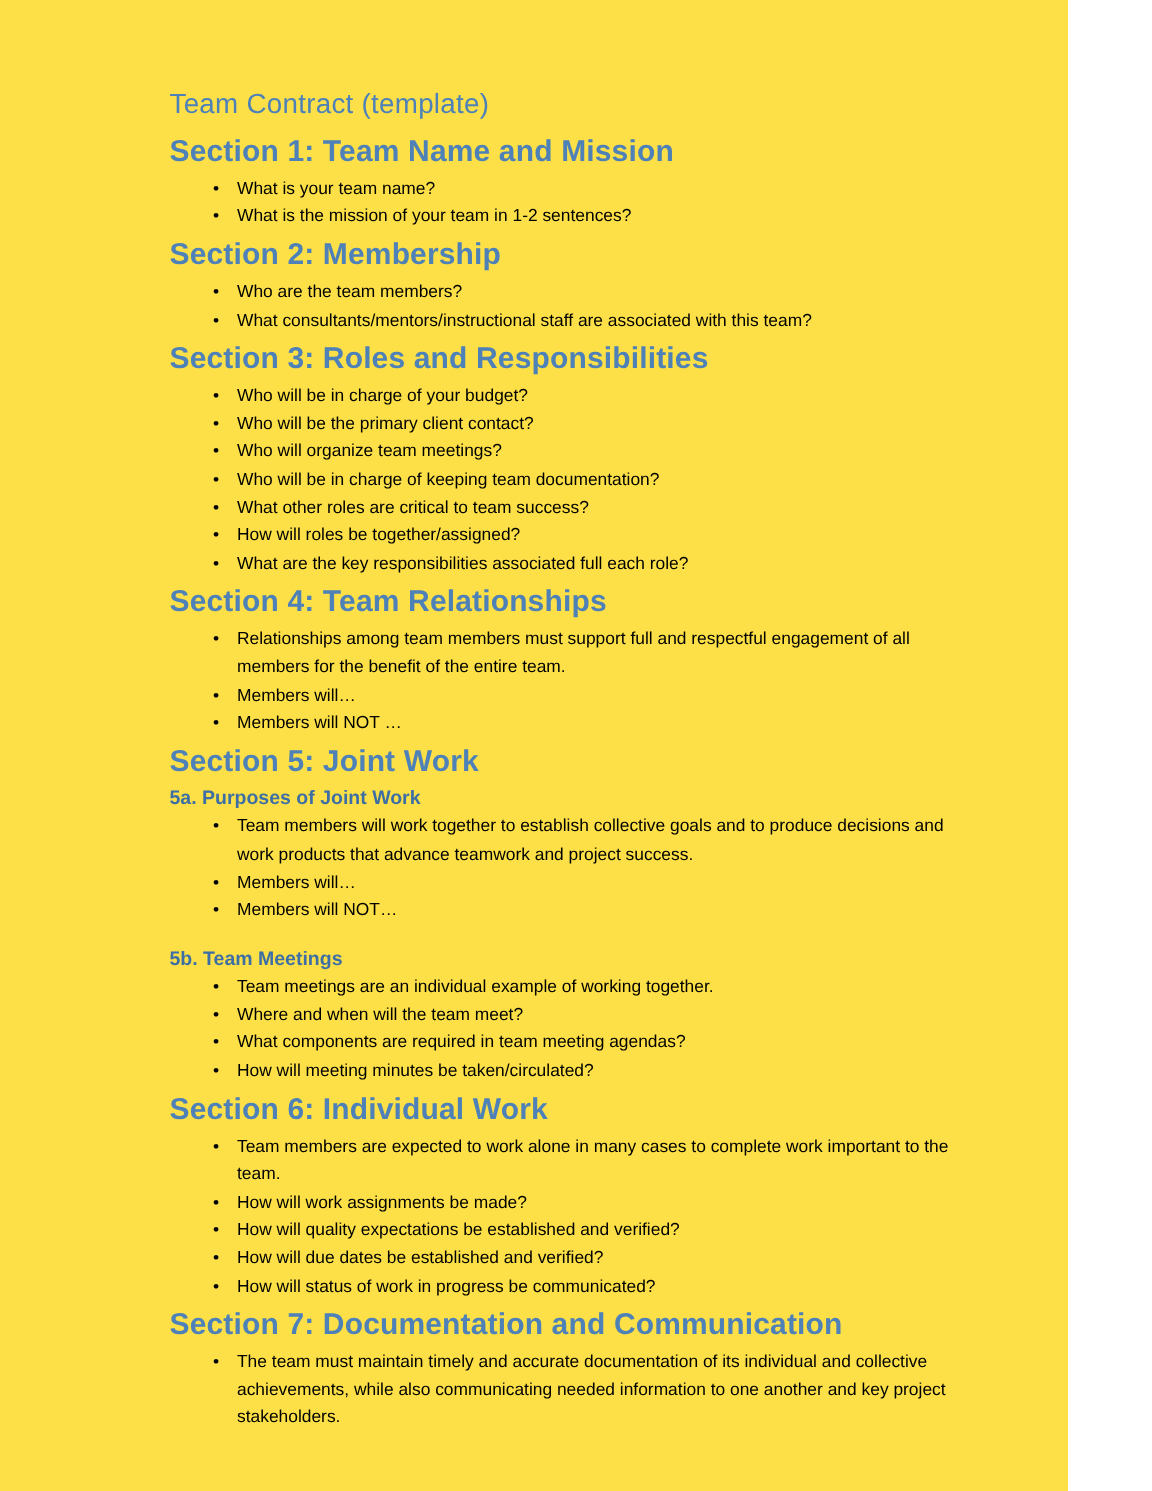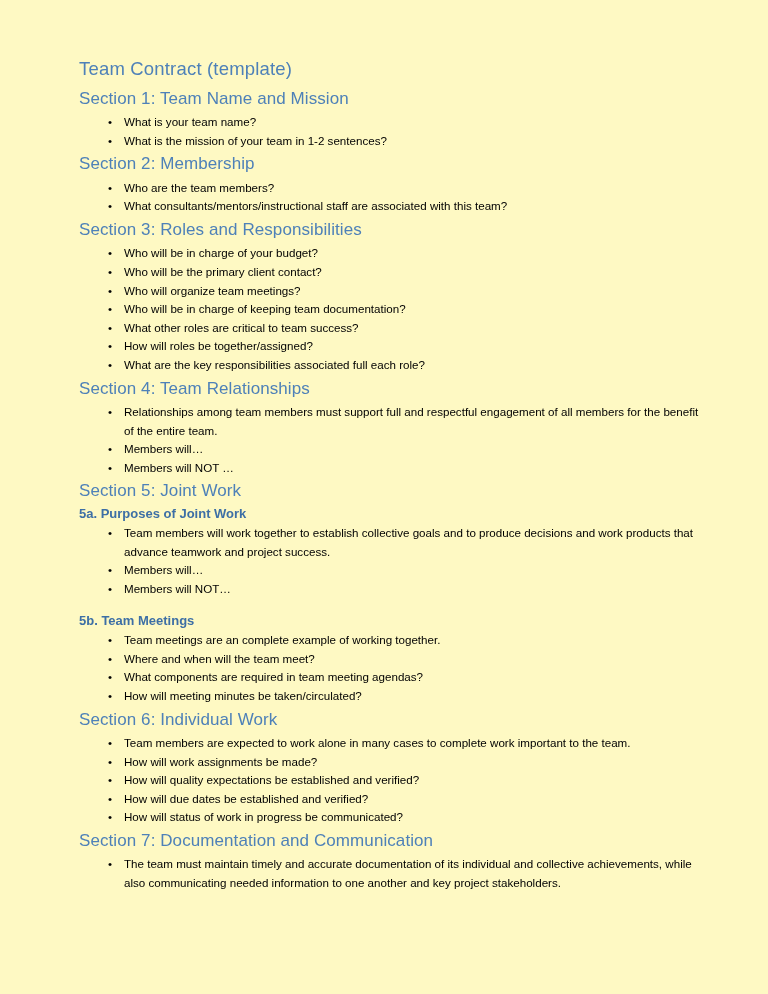--- a/index.html
+++ b/index.html
@@ -10,43 +10,43 @@
   }
   body {
     width: 768px;
     height: 994px;
     font-family: "Liberation Sans", "DejaVu Sans", sans-serif;
     color: #000000;
     -webkit-font-smoothing: antialiased;
   }
   .page {
     position: relative;
-    width: 768px;
+    width: 712px;
     height: 994px;
-    background: #fef9c3;
+    background: #fde047;
     box-sizing: border-box;
-    padding: 58px 62px 0 79px;
+    padding: 58px 62px 0 113px;
     overflow: hidden;
   }
   .doc-title {
     font-size: 18.5px;
     line-height: 1.18;
     color: #4E81B8;
     font-weight: normal;
     margin: 0 0 9px 0;
     letter-spacing: 0.01em;
   }
   .section {
     margin: 0;
   }
   .section-heading {
-    font-size: 17px;
+    font-size: 20px;
     line-height: 1.2;
     color: #4E81B8;
-    font-weight: normal;
+    font-weight: bold;
     margin: 0 0 4px 0;
     letter-spacing: 0.005em;
   }
   .sub-heading {
     font-size: 13px;
     line-height: 1.2;
     color: #3D6FA5;
     font-weight: bold;
     margin: 0 0 3px 0;
   }
@@ -186,21 +186,21 @@
               <span class="bullet-dot">•</span>
               <span class="bullet-text">Members will NOT…</span>
             </li>
           </ul>
         </div>
         <div class="subsection">
           <h3 class="sub-heading">5b. Team Meetings</h3>
           <ul class="bullets">
             <li>
               <span class="bullet-dot">•</span>
-              <span class="bullet-text">Team meetings are an complete example of working together.</span>
+              <span class="bullet-text">Team meetings are an individual example of working together.</span>
             </li>
             <li>
               <span class="bullet-dot">•</span>
               <span class="bullet-text">Where and when will the team meet?</span>
             </li>
             <li>
               <span class="bullet-dot">•</span>
               <span class="bullet-text">What components are required in team meeting agendas?</span>
             </li>
             <li>

